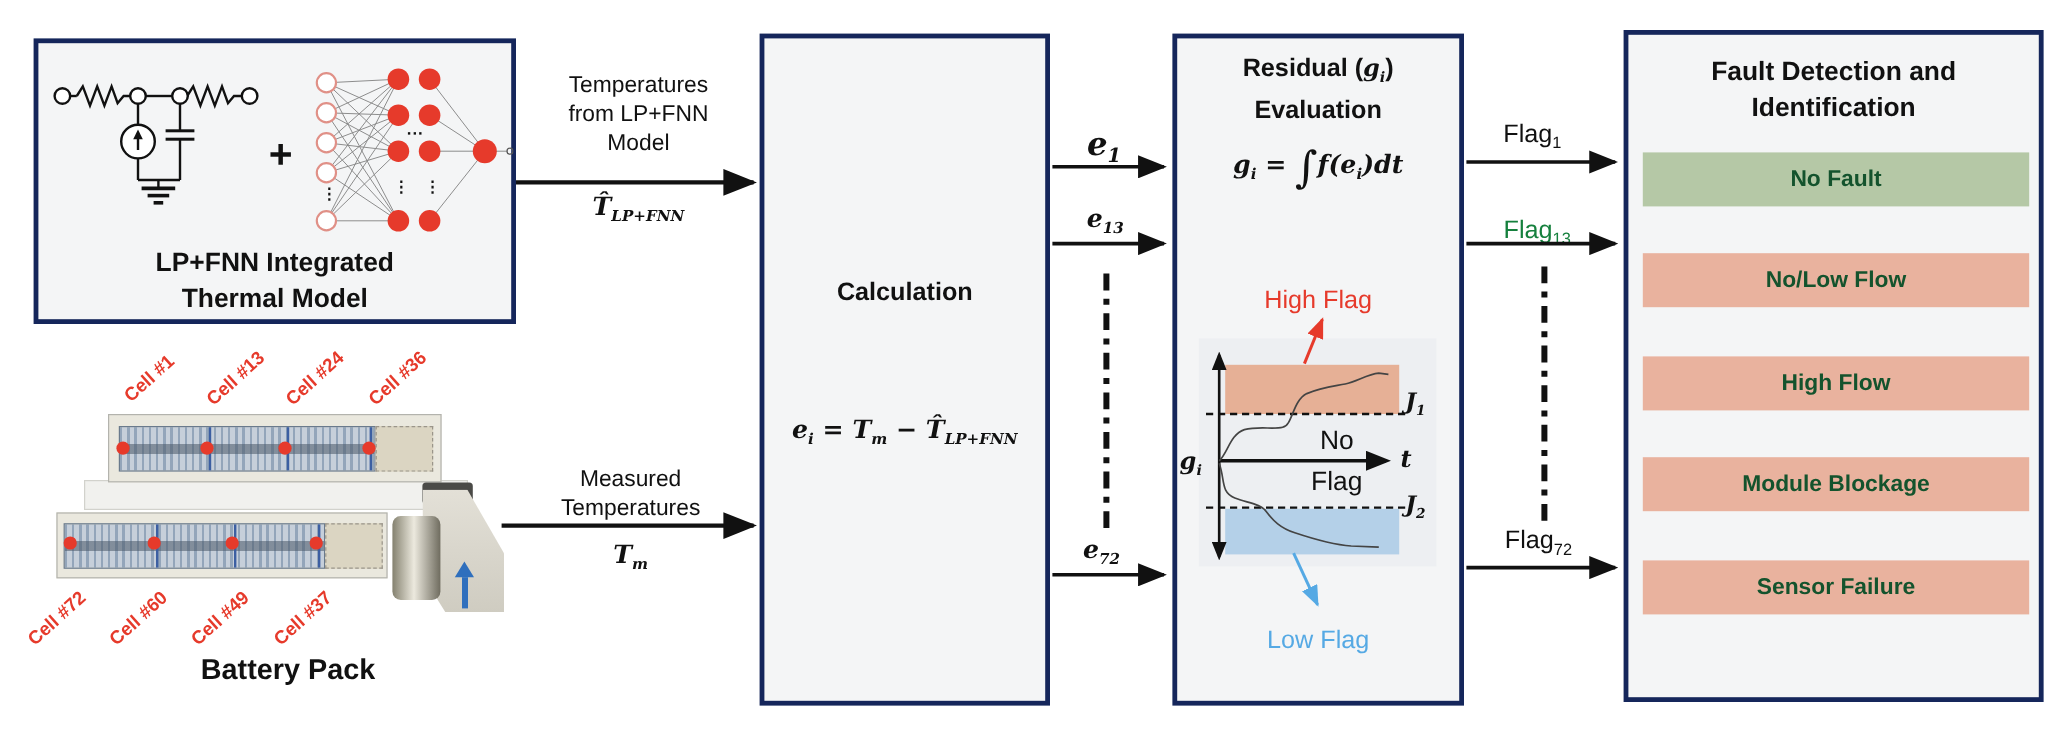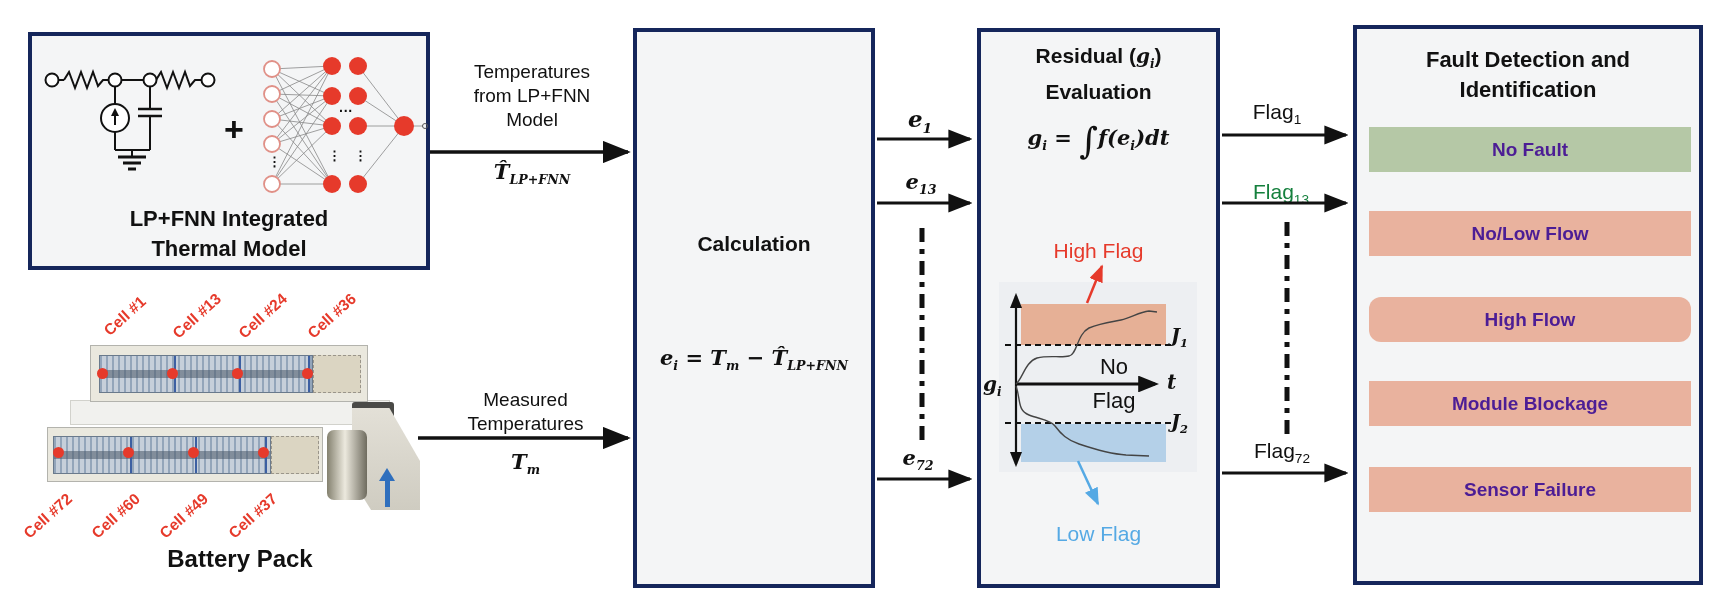--- a/index.html
+++ b/index.html
@@ -7,21 +7,21 @@
   #stage { position:relative; width:1724px; height:612px; background:#fff; overflow:hidden; }
   .abs { position:absolute; }
   .pre { white-space:pre-line; }
   .panel { position:absolute; border:4px solid #15265b; background:#f4f5f6; }
   .ctr { text-align:center; }
   .math { font-family:"DejaVu Serif", serif; font-style:italic; font-weight:700; color:#111; }
   .math sub { font-size:0.6em; font-style:italic; }
   .sans-sub { font-size:0.65em; }
   .boxtitle { font-weight:700; color:#111; }
   .bar { position:absolute; left:12px; width:322px; height:45px; line-height:45px;
-         text-align:center; font-weight:700; font-size:19px; color:#4c1d95; }
+         text-align:center; font-weight:700; font-size:19px; color:#14532d; }
   .bar.ok { background:#b5c8a6; }
   .bar.fault { background:#e9b29e;text-align:center; }
   .dot { position:absolute; width:11px; height:11px; border-radius:50%; background:#e63a2b; }
   .cell-label { position:absolute; color:#e63a2b; font-weight:700; font-size:15.5px;
                 transform:translate(-50%,-50%) rotate(-42deg); white-space:nowrap; }
   .tray { position:absolute; background:#eae8de; border:1px solid #b3b3ad; }
   .cells { position:absolute; border:1px solid #6a7a8c;
     background:
       linear-gradient(180deg, rgba(0,0,0,0) 0 38%, rgba(74,88,104,0.55) 38% 62%, rgba(0,0,0,0) 62%),
       repeating-linear-gradient(90deg, #93a5ba 0 2px, #c6cfda 2px 6px); }
@@ -183,21 +183,21 @@
 Model</div>
   <div class="flowlabel math" style="left:432px;top:160px;width:200px;font-size:21px;">
     <span>T̂</span><sub>LP+FNN</sub>
   </div>
   <div class="flowlabel pre" style="left:428px;top:388px;width:195px;">Measured
 Temperatures</div>
   <div class="flowlabel math" style="left:428px;top:450px;width:195px;font-size:21px;text-align:center;">
     <span>T</span><sub>m</sub>
   </div>
 
-  <div class="abs math" style="left:920px;top:105px;transform:translateX(-50%);font-size:23px;">
+  <div class="abs math" style="left:920px;top:105px;transform:translateX(-50%);font-size:27px;">
     <span>e</span><sub>1</sub>
   </div>
   <div class="abs math" style="left:921px;top:169px;transform:translateX(-50%);font-size:21px;">
     <span>e</span><sub>13</sub>
   </div>
   <div class="abs math" style="left:918px;top:445px;transform:translateX(-50%);font-size:21px;">
     <span>e</span><sub>72</sub>
   </div>
 
   <div class="abs" style="left:1277px;top:100px;transform:translateX(-50%);font-size:21px;color:#111;">
@@ -263,21 +263,21 @@
     </div>
 
     <div class="abs ctr" style="left:0;top:490px;width:100%;font-size:21px;font-weight:400;color:#55a9e4;">Low Flag</div>
   </div>
 
   <div class="panel" style="left:1353px;top:25px;width:350px;height:560px;">
     <div class="abs pre ctr boxtitle" style="left:0;top:16px;width:100%;font-size:22px;line-height:30px;">Fault Detection and
 Identification</div>
     <div class="bar ok" style="top:98px;">No Fault</div>
     <div class="bar fault" style="top:182px;">No/Low Flow</div>
-    <div class="bar fault" style="top:268px;border-radius:12px;">High Flow</div>
+    <div class="bar fault" style="top:268px;">High Flow</div>
     <div class="bar fault" style="top:352px;">Module Blockage</div>
     <div class="bar fault" style="top:438px;">Sensor Failure</div>
   </div>
 
   <svg class="abs" style="left:0;top:0;pointer-events:none;" width="1724" height="612" viewBox="0 0 1724 612">
     <defs>
       <marker id="mB" viewBox="0 0 10 8" refX="9" refY="4" markerWidth="8" markerHeight="6.4" orient="auto">
         <path d="M0,0 L10,4 L0,8 z" fill="#111"></path>
       </marker>
       <marker id="mR" viewBox="0 0 10 8" refX="9" refY="4" markerWidth="7" markerHeight="5.6" orient="auto">

